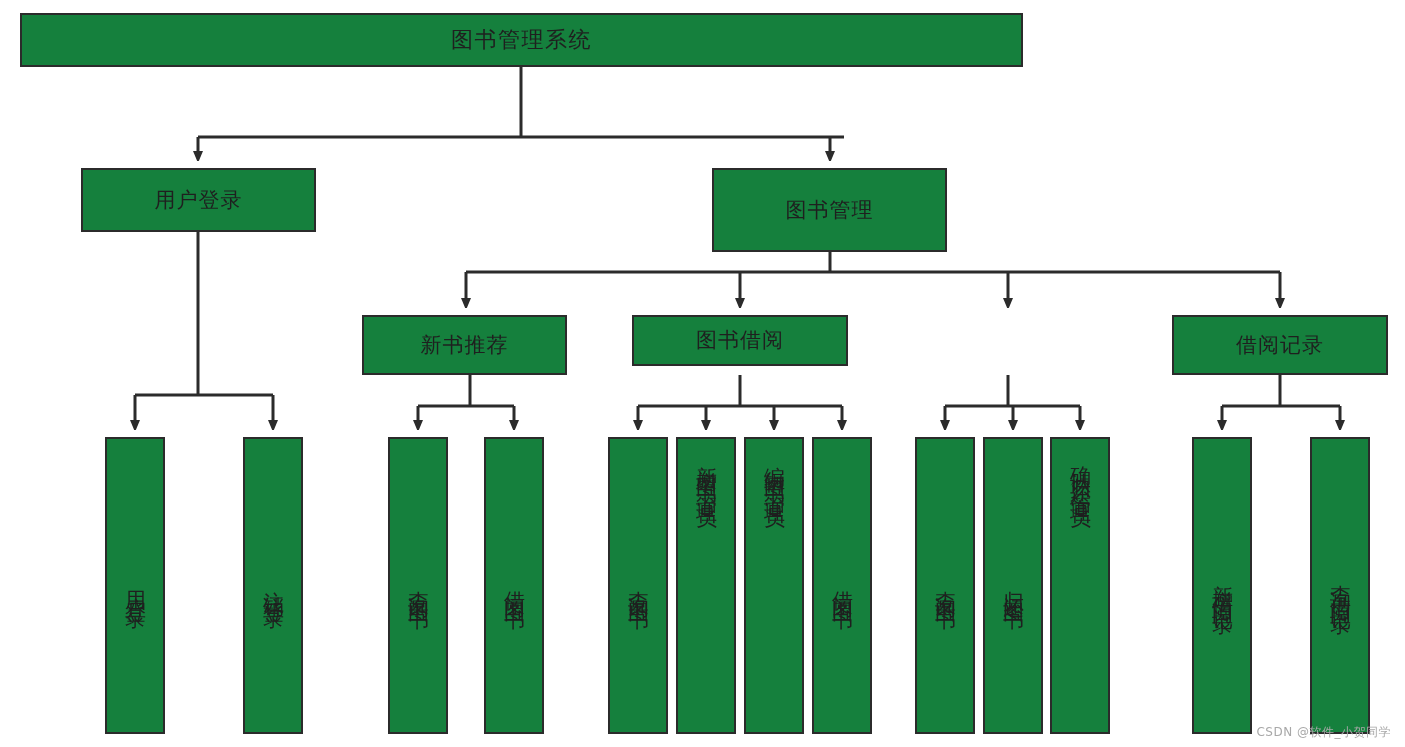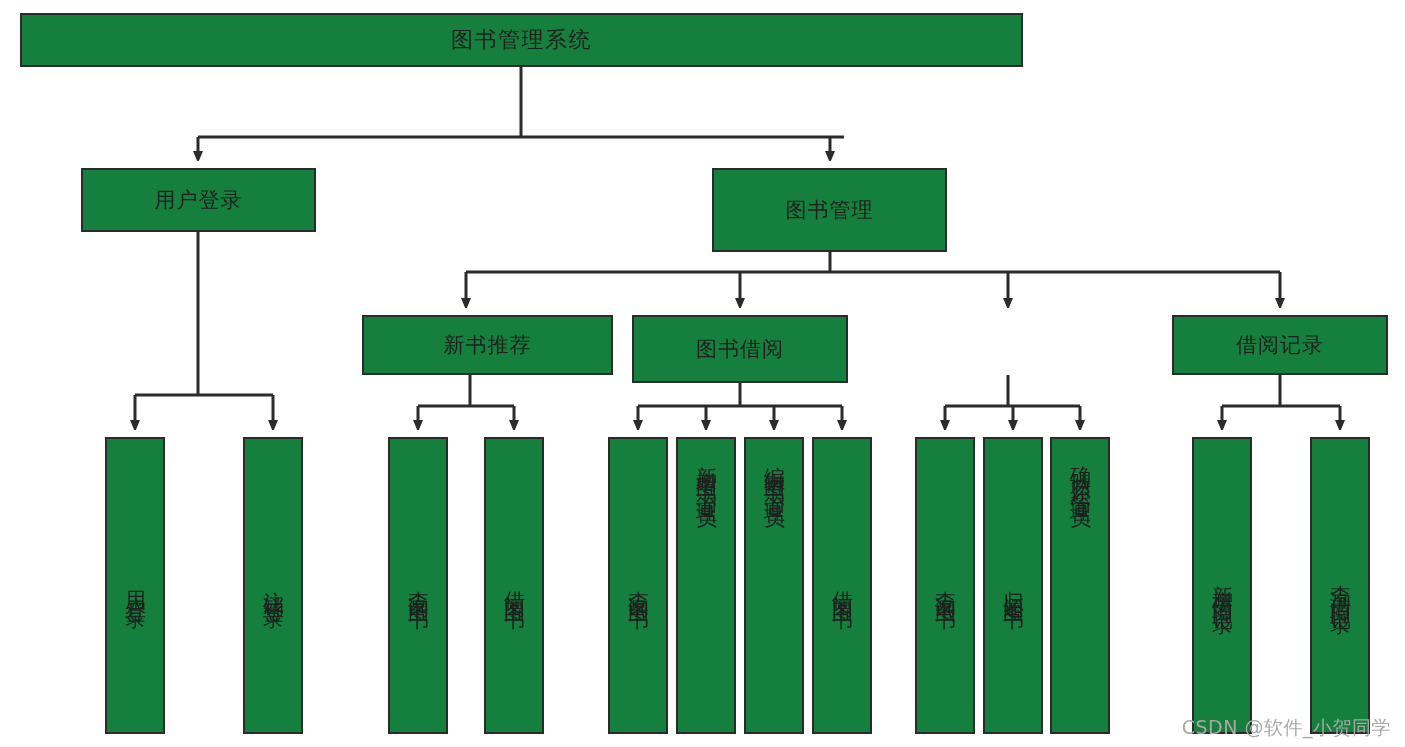--- a/index.html
+++ b/index.html
@@ -69,21 +69,21 @@
     align-items: center;
     padding-top: 0;
   }
   .node.vertical.center-text .node-label {
     margin-top: 0;
   }
   #watermark {
     position: absolute;
     right: 14px;
     bottom: 6px;
-    font-size: 19px;
+    font-size: 12px;
     color: #a8a8a8;
     letter-spacing: 0.5px;
     white-space: nowrap;
     user-select: none;
   }
 </style>
 </head>
 <body>
 
 <div id="diagram-root">
@@ -142,24 +142,24 @@
     <span class="node-label">图书管理系统</span>
   </div>
 
   <div class="node horizontal" style="left:81px; top:168px; width:235px; height:64px;">
     <span class="node-label">用户登录</span>
   </div>
   <div class="node horizontal" style="left:712px; top:168px; width:235px; height:84px;">
     <span class="node-label">图书管理</span>
   </div>
 
-  <div class="node horizontal" style="left:362px; top:315px; width:251px; height:60px;">
+  <div class="node horizontal" style="left:362px; top:315px; width:205px; height:60px;">
     <span class="node-label">新书推荐</span>
   </div>
-  <div class="node horizontal" style="left:632px; top:315px; width:216px; height:68px;align-items:center;">
+  <div class="node horizontal" style="left:632px; top:315px; width:216px; height:51px;align-items:center;">
     <span class="node-label">图书借阅</span>
   </div>
   <div class="node horizontal" style="left:1172px; top:315px; width:216px; height:60px;">
     <span class="node-label">借阅记录</span>
   </div>
 
   <div class="node vertical center-text" style="left:105px; top:437px; width:60px; height:297px;">
     <span class="node-label">用户登录</span>
   </div>
   <div class="node vertical center-text" style="left:243px; top:437px; width:60px; height:297px;">

